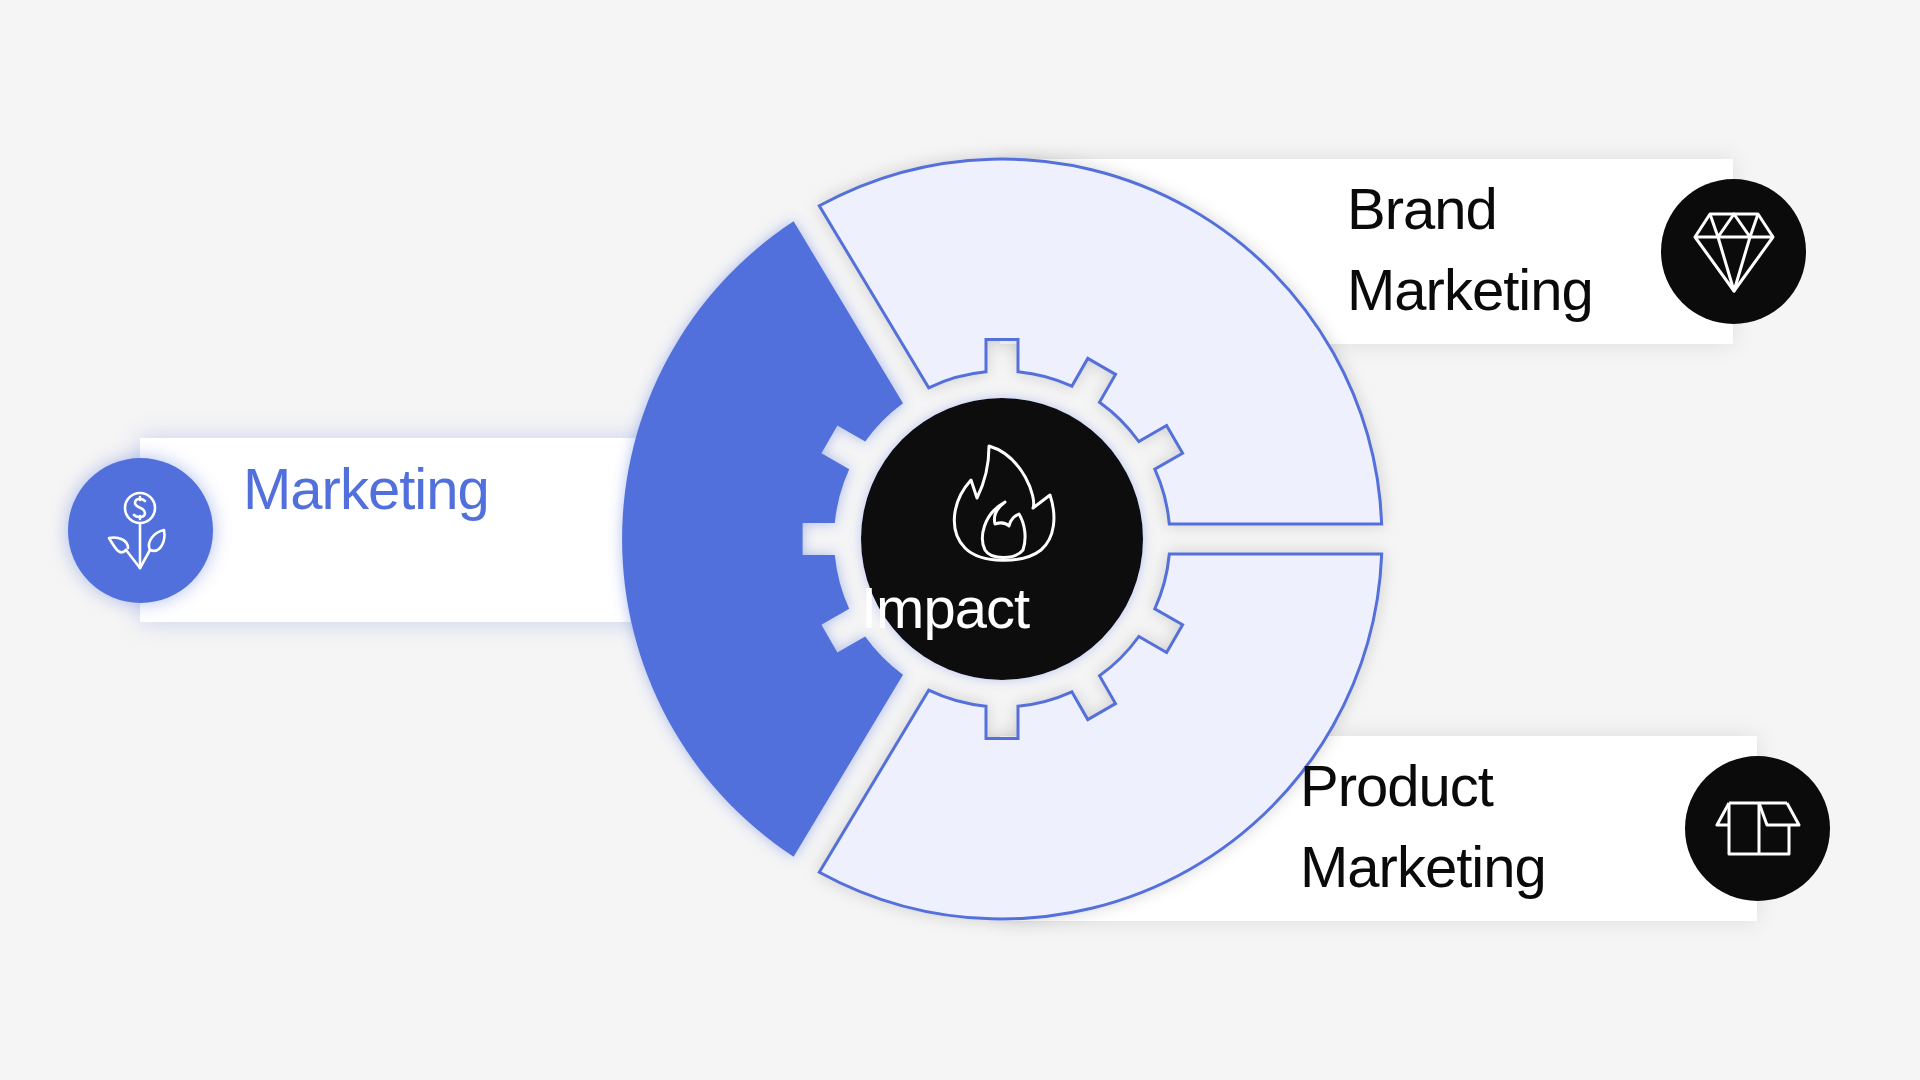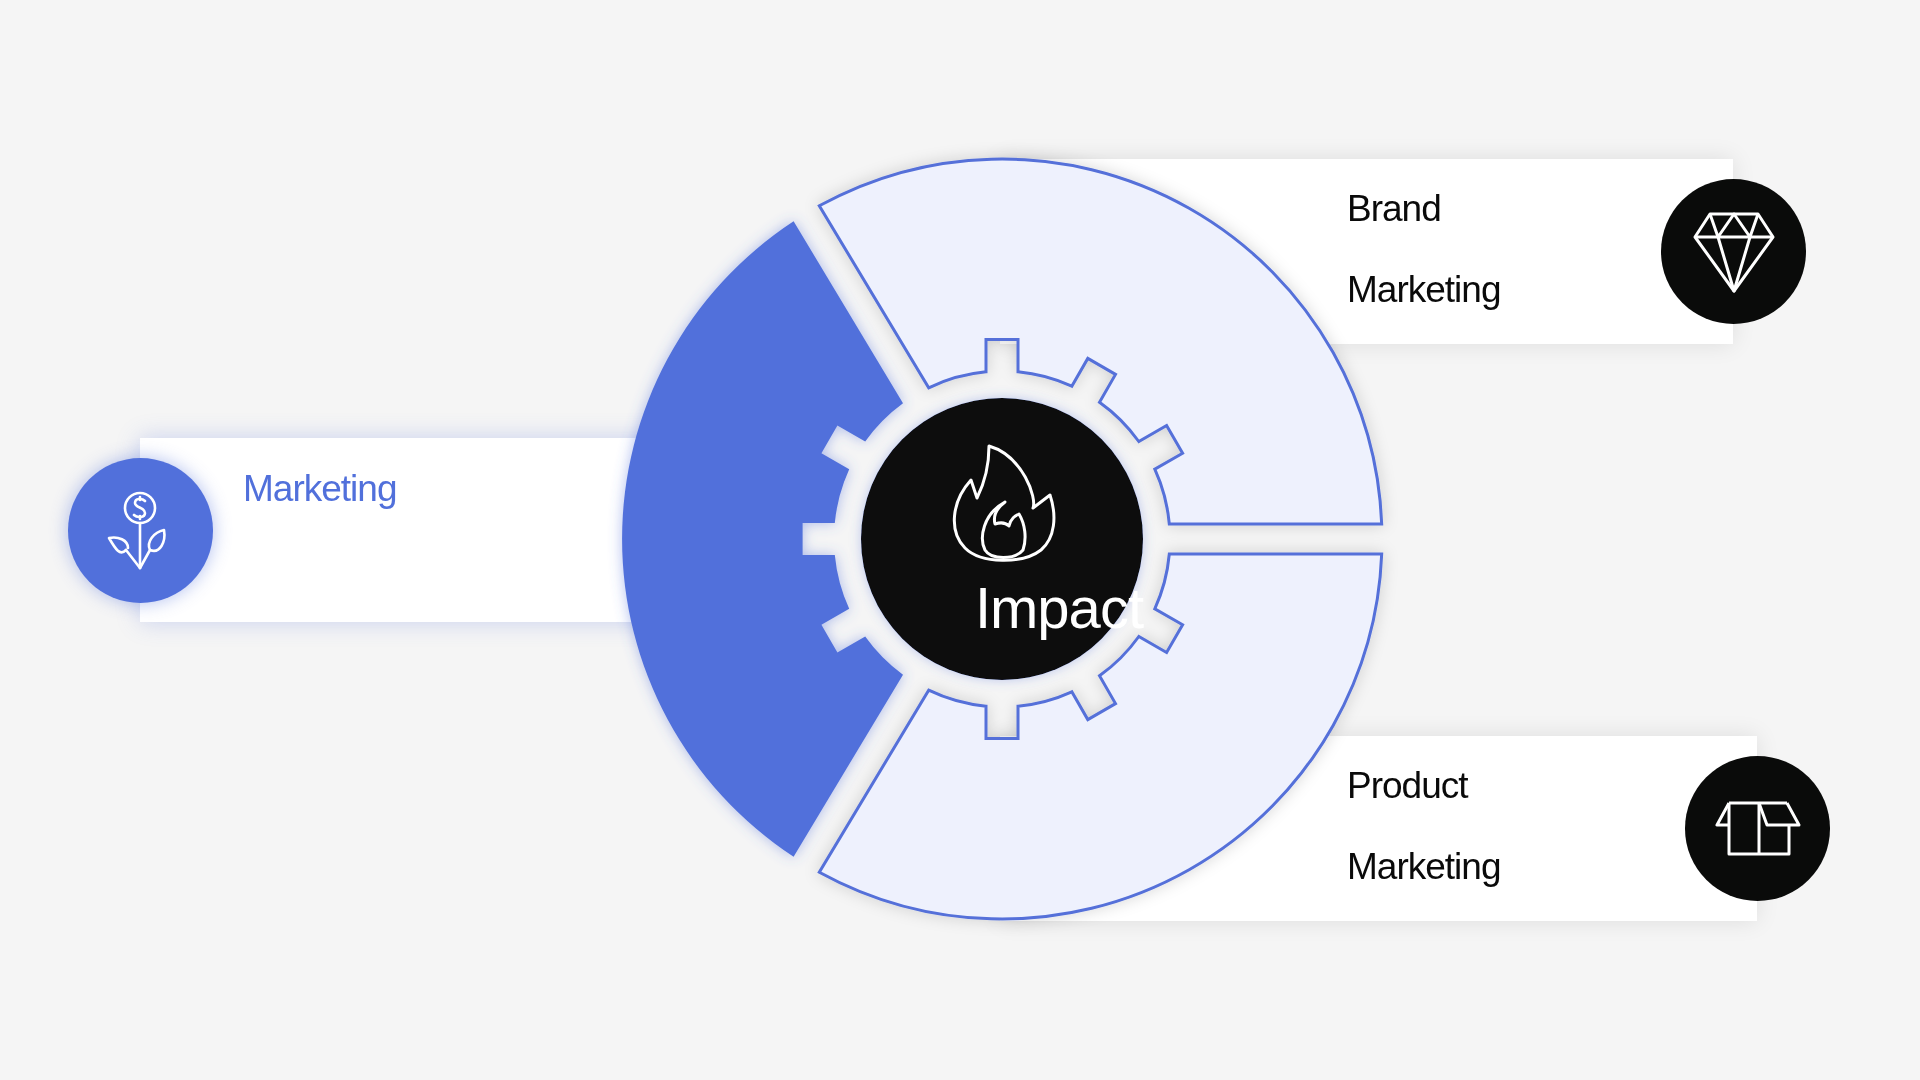--- a/index.html
+++ b/index.html
@@ -1,23 +1,23 @@
 <!DOCTYPE html>
 <html><head>
 <meta charset="utf-8">
 <style>
   html, body { margin:0; padding:0; }
   body { width:1920px; height:1080px; background:#f5f5f5; position:relative; overflow:hidden;
          font-family:"Liberation Sans", sans-serif; }
   .label-box { position:absolute; background:#ffffff; }
-  .label-text { position:absolute; font-size:37px; line-height:81px; letter-spacing:-1px; white-space:nowrap; }
+  .label-text { position:absolute; font-size:58px; line-height:81px; letter-spacing:-1px; white-space:nowrap; }
   .icon-circle { position:absolute; width:145px; height:145px; border-radius:50%;
                  display:flex; align-items:center; justify-content:center; }
   #diagram { position:absolute; left:0; top:0; width:1920px; height:1080px; }
-  .impact-label { position:absolute; left:861px; width:282px; top:575px; text-align:right;
+  .impact-label { position:absolute; left:861px; width:282px; top:575px; text-align:left;
                   color:#ffffff; font-size:58px; letter-spacing:-1px; line-height:66px; }
 </style>
 </head>
 <body>
 
 <div class="label-box" style="left:140px; top:438px; width:520px; height:184px; box-shadow:0 0 22px rgba(81,112,219,0.28);"></div>
 <div class="label-text" style="left:243px; top:448px; color:#5170db;">
   <div>Marketing</div>
 </div>
 
@@ -47,21 +47,21 @@
     <path d="M52 56 C 44 62, 40 70, 42 78 C 48 76, 52 76, 56 80 C 58 72, 62 70, 66 68 C 72 78, 74 92, 70 104 C 62 114, 38 114, 32 104 C 26 92, 30 68, 52 56 Z"></path>
   </g>
 </svg>
 
 <div class="impact-label">Impact</div>
 
 <div class="label-text" style="left:1347px; top:168px; color:#0a0a0a;">
   <div>Brand</div>
   <div>Marketing</div>
 </div>
-<div class="label-text" style="left:1347px; top:745px; color:#0a0a0a;">
+<div class="label-text" style="left:1300px; top:745px; color:#0a0a0a;">
   <div>Product</div>
   <div>Marketing</div>
 </div>
 
 <div class="icon-circle" style="left:68px; top:458px; background:#5170db; box-shadow:0 0 18px rgba(81,112,219,0.45);">
   <svg width="70" height="86" viewBox="0 0 70 86" fill="none" stroke="#ffffff" stroke-width="2.6" stroke-linecap="round" stroke-linejoin="round">
     <circle cx="34" cy="20" r="15"></circle>
     <path d="M39 13 C 36 10, 29 10, 29 15 C 29 20, 39 19, 39 25 C 39 30, 31 30, 28 27"></path>
     <path d="M34 9 V 12 M34 28 V 31"></path>
     <path d="M34 35 V 80"></path>

